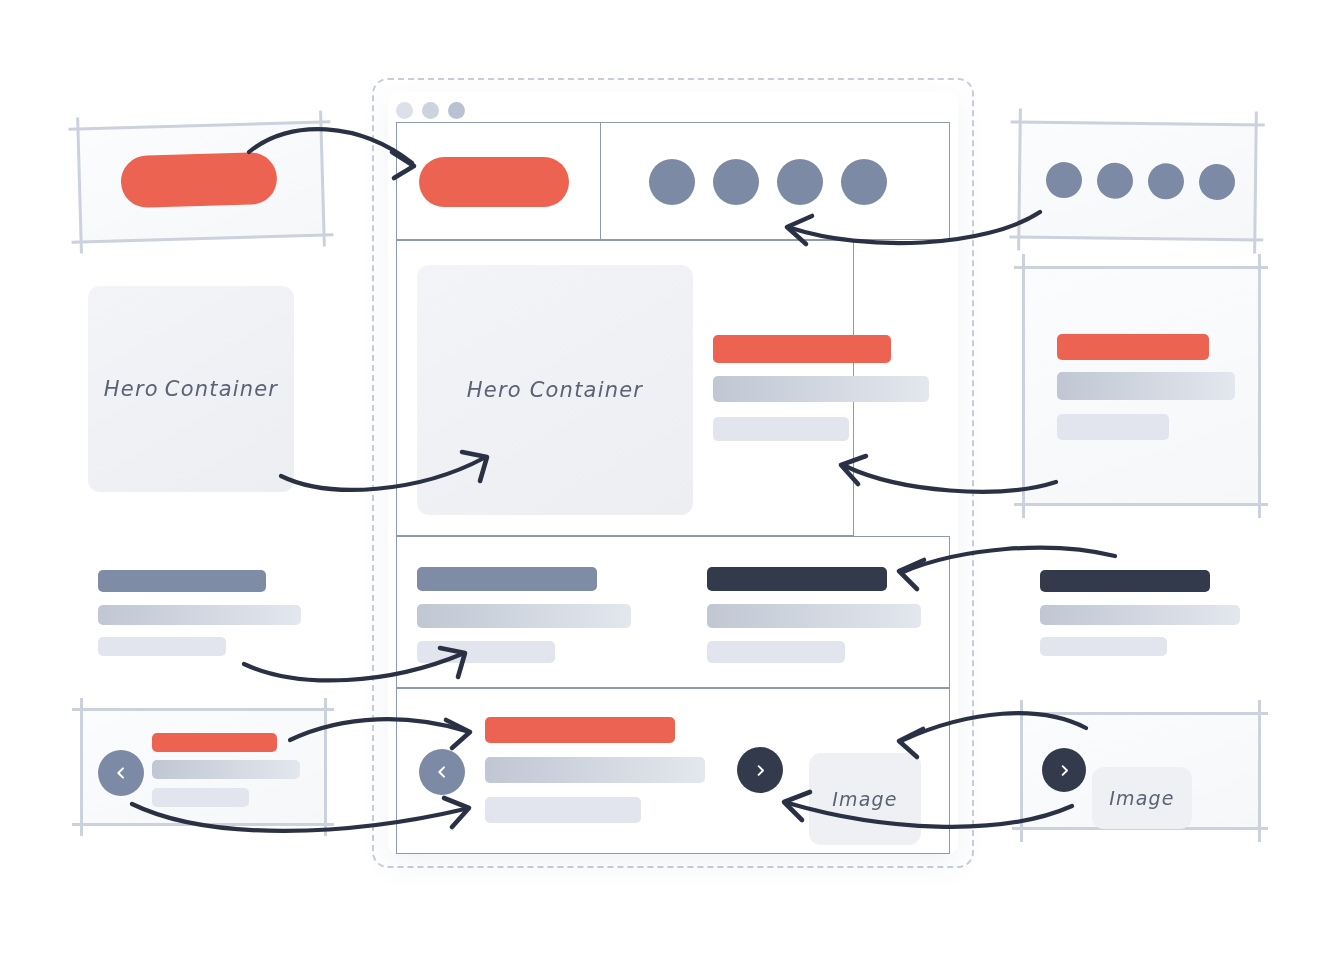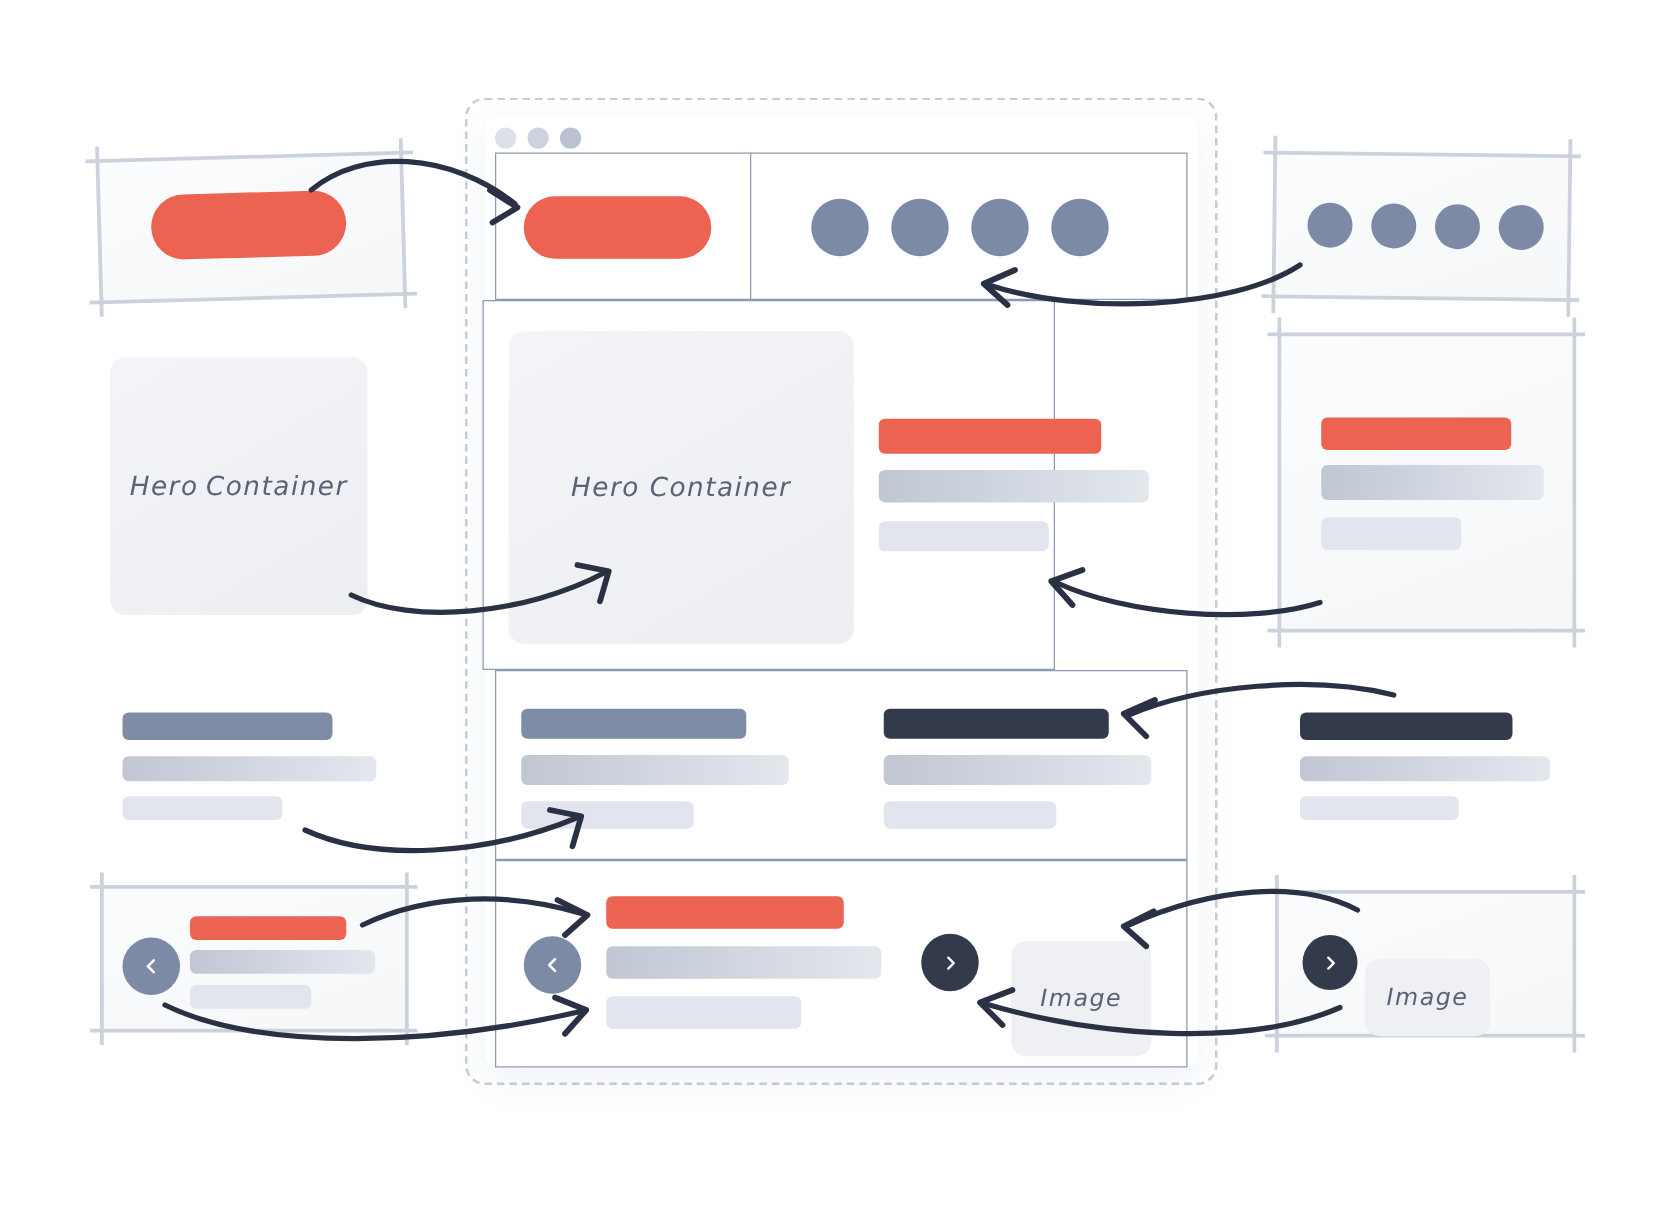--- a/index.html
+++ b/index.html
@@ -218,21 +218,21 @@
   </div>
   <div class="wf-box" style="left:600px; top:122px; width:350px; height:118px;">
     <div class="abs" style="left:48px; top:36px; display:flex; gap:18px;">
       <span class="dot-nav" style="width:46px;height:46px;"></span>
       <span class="dot-nav" style="width:46px;height:46px;"></span>
       <span class="dot-nav" style="width:46px;height:46px;"></span>
       <span class="dot-nav" style="width:46px;height:46px;"></span>
     </div>
   </div>
 
-  <div class="wf-box" style="left:386px; top:240px; width:458px; height:296px;">
+  <div class="wf-box" style="left:396px; top:240px; width:458px; height:296px;">
     <div class="hero-box abs" style="left:20px; top:24px; width:276px; height:250px;">
       <span class="hand" style="font-size:21px;">Hero Container</span>
     </div>
     <div class="abs" style="left:316px; top:94px; width:216px; height:110px;">
       <div class="bar bar-coral abs" style="left:0; top:0; width:178px; height:28px;"></div>
       <div class="bar bar-grad abs" style="left:0; top:41px; width:216px; height:26px;"></div>
       <div class="bar bar-pale abs" style="left:0; top:82px; width:136px; height:24px;"></div>
     </div>
   </div>
 

